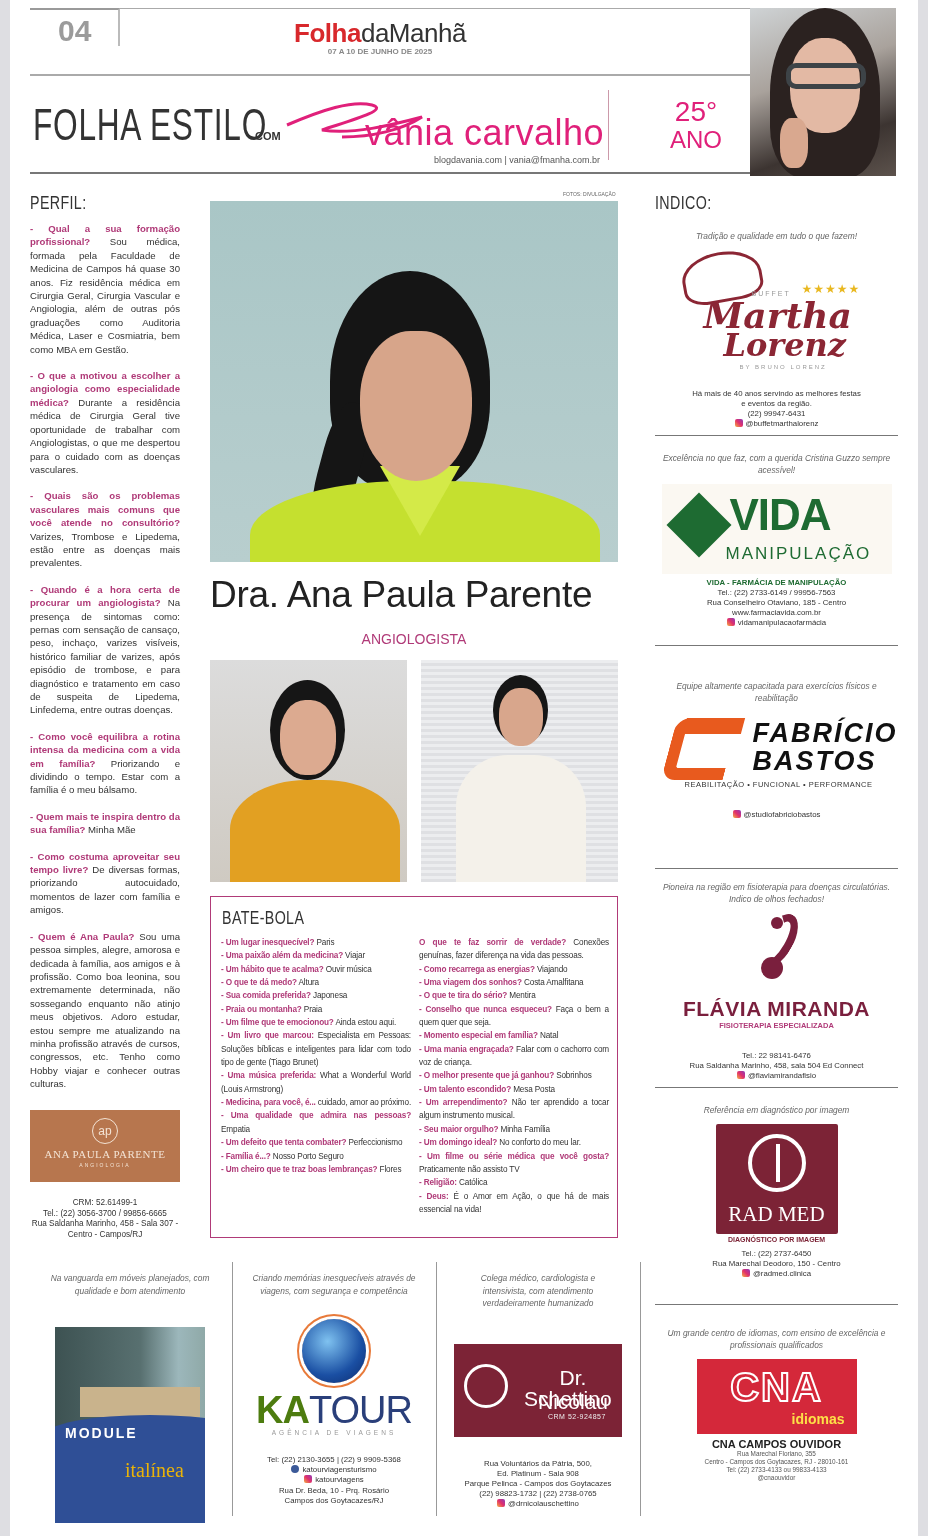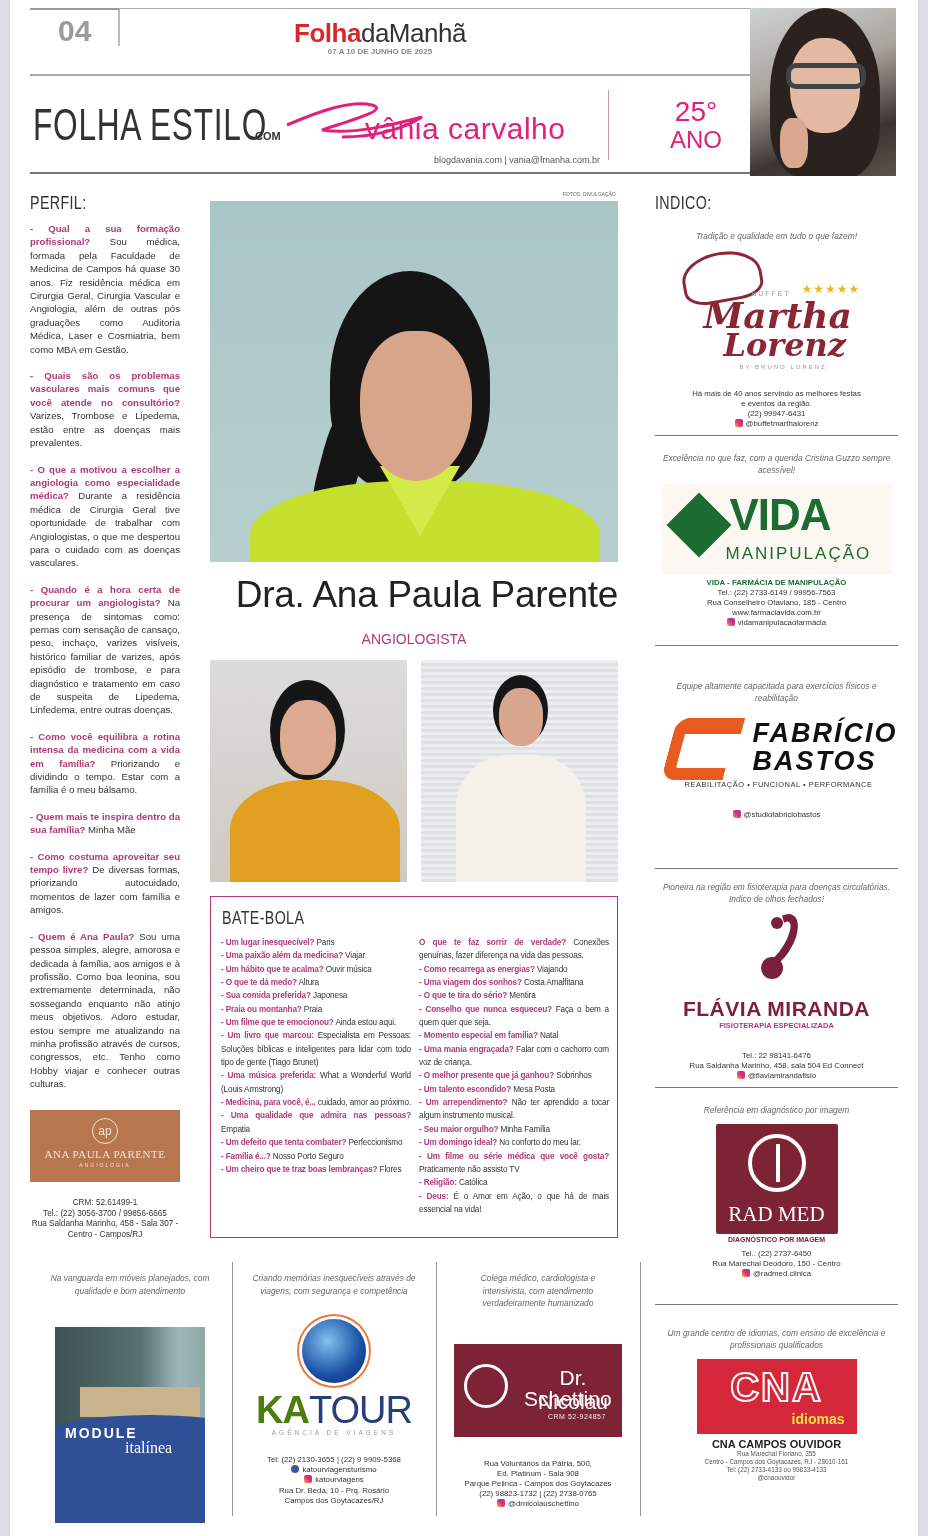--- a/index.html
+++ b/index.html
@@ -13,21 +13,21 @@
   .pgnum{position:absolute;left:30px;top:8px;width:90px;height:38px;border-top:2px solid #9a9a9a;border-right:2px solid #bbb;font:bold 30px "Liberation Sans",sans-serif;color:#9b9b9b;padding-left:28px;padding-top:4px}
   .topline{position:absolute;left:120px;top:8px;width:630px;border-top:1px solid #aaa}
   .masthead{position:absolute;left:250px;top:18px;width:260px;text-align:center}
   .mast-title{font-size:26px;color:#333;letter-spacing:-0.5px}
   .mast-title b{color:#d8282c;font-weight:bold}
   .mast-date{font-size:8px;font-weight:bold;color:#888;margin-top:-2px}
   .hline1{position:absolute;left:30px;top:74px;width:720px;border-top:2px solid #aaa}
   .col-title{position:absolute;left:33px;top:100px;font-family:"Liberation Sans Narrow","Liberation Sans",sans-serif;font-size:44px;color:#333;transform:scaleX(0.72);transform-origin:left;letter-spacing:1px;white-space:nowrap}
   .col-com{position:absolute;left:255px;top:130px;font-size:11px;font-weight:bold;color:#333}
   .signature{position:absolute;left:280px;top:95px;width:330px;height:60px}
-  .sig-name{position:absolute;left:365px;top:112px;font-size:30px;color:#e0207a;letter-spacing:0.5px}
+  .sig-name{position:absolute;left:365px;top:112px;font-size:36px;color:#e0207a;letter-spacing:0.5px}
   .contact-line{position:absolute;left:420px;top:155px;font-size:9px;color:#555;width:190px;text-align:right}
   .vbar{position:absolute;left:608px;top:90px;height:70px;border-left:1px solid #c9a;}
   .anniv{position:absolute;left:646px;top:98px;width:100px;text-align:center;color:#e0207a;font-size:28px;line-height:28px}
   .hline2{position:absolute;left:30px;top:172px;width:720px;border-top:2px solid #777}
   .columnist{position:absolute;left:750px;top:8px;width:146px;height:168px;background:linear-gradient(160deg,#cfd3d5 0%,#a9a29c 40%,#3c3431 75%,#5c524c 100%);overflow:hidden}
   .columnist .hair{position:absolute;left:20px;top:0;width:110px;height:170px;background:#2b2220;border-radius:50% 50% 30% 30%}
   .columnist .face{position:absolute;left:40px;top:30px;width:70px;height:95px;background:#e3b9a4;border-radius:45%}
   .columnist .glasses{position:absolute;left:36px;top:55px;width:80px;height:26px;border:5px solid #3d4347;border-radius:10px}
   .columnist .hand{position:absolute;left:30px;top:110px;width:28px;height:50px;background:#d9a88f;border-radius:40%}
 
@@ -44,21 +44,21 @@
   .brand-info{position:absolute;left:30px;top:1198px;width:150px;text-align:center;font-size:8.2px;line-height:10.5px;color:#333}
 
   
   .credit{position:absolute;left:563px;top:191px;font-size:5px;color:#666}
   .mainphoto{position:absolute;left:210px;top:201px;width:408px;height:361px;background:linear-gradient(180deg,#a9c6c6 0%,#b2cbcb 60%,#b8cece 100%);overflow:hidden}
   .mainphoto .hair{position:absolute;left:120px;top:70px;width:160px;height:220px;background:#151515;border-radius:50% 50% 40% 40%}
   .mainphoto .ponytail{position:absolute;left:110px;top:200px;width:40px;height:130px;background:#151515;border-radius:40%;transform:rotate(15deg)}
   .mainphoto .face{position:absolute;left:150px;top:130px;width:112px;height:150px;background:#d7a58a;border-radius:45% 45% 50% 50%}
   .mainphoto .body{position:absolute;left:40px;top:280px;width:350px;height:120px;background:#c5e02f;border-radius:45% 45% 0 0}
   .mainphoto .collar{position:absolute;left:170px;top:265px;width:80px;height:70px;background:#d4ea48;clip-path:polygon(0 0,100% 0,50% 100%)}
-  .docname{position:absolute;left:210px;top:574px;width:408px;text-align:right;font-size:37px;color:#222;letter-spacing:-0.3px}
+  .docname{position:absolute;left:210px;top:574px;width:408px;text-align:left;font-size:37px;color:#222;letter-spacing:-0.3px}
   .docspec{position:absolute;left:210px;top:631px;width:408px;text-align:center;font-size:14px;color:#b03a78}
   .photo2{position:absolute;left:210px;top:660px;width:197px;height:222px;background:linear-gradient(180deg,#dcdcdc,#cfcac2);overflow:hidden}
   .photo2 .body{position:absolute;left:20px;top:120px;width:170px;height:110px;background:#e2a022;border-radius:45% 45% 0 0}
   .photo2 .hair{position:absolute;left:60px;top:20px;width:75px;height:100px;background:#161616;border-radius:50%}
   .photo2 .face{position:absolute;left:70px;top:40px;width:56px;height:75px;background:#dcaa90;border-radius:45%}
   .photo3{position:absolute;left:421px;top:660px;width:197px;height:222px;background:repeating-linear-gradient(180deg,#ecedef 0 3px,#dfe0e3 3px 6px);overflow:hidden}
   .photo3 .body{position:absolute;left:35px;top:95px;width:130px;height:130px;background:#f4f1ea;border-radius:40% 40% 0 0}
   .photo3 .hair{position:absolute;left:72px;top:15px;width:55px;height:70px;background:#161616;border-radius:50%}
   .photo3 .face{position:absolute;left:78px;top:28px;width:44px;height:58px;background:#d8a68c;border-radius:45%}
 
@@ -121,21 +121,21 @@
 
   
   .bad{position:absolute;top:1272px;text-align:center}
   .bad .tag{font-style:italic;font-size:8.4px;line-height:12.5px;color:#666}
   .bvsep{position:absolute;top:1262px;height:254px;border-left:1px solid #999}
   .module{position:relative;width:150px;height:196px;margin:30px auto 0;background:#2f4f96;overflow:hidden}
   .module .kit{position:absolute;left:0;top:0;width:190px;height:100px;background:linear-gradient(90deg,#3d5252 0%,#587070 45%,#9cb7bb 65%,#7c948a 100%)}
   .module .counter{position:absolute;left:25px;top:60px;width:120px;height:30px;background:#c9b38c}
   .module .wave{position:absolute;left:-10px;top:88px;width:210px;height:40px;background:#2f4f96;border-radius:50% 50% 0 0}
   .module .m{position:absolute;left:10px;top:98px;font-size:14px;font-weight:bold;color:#fff;letter-spacing:2px}
-  .module .it{position:absolute;left:70px;top:112px;font-family:"Liberation Serif",serif;font-size:16px;color:#ffffff}
+  .module .it{position:absolute;left:70px;top:132px;font-family:"Liberation Serif",serif;font-size:20px;color:#eab308}
   .module .addr{position:absolute;left:0;top:148px;width:190px;font-size:7.3px;line-height:9.5px;color:#fff}
   .katour-logo{position:relative;width:160px;height:120px;margin:22px auto 0}
   .katour-logo .globe{position:absolute;left:48px;top:0;width:64px;height:64px;border-radius:50%;background:radial-gradient(circle at 40% 35%,#7fc2f0,#1a4fa3 60%,#0c2a6b);box-shadow:0 0 0 3px #fff,0 0 0 5px #e87a3a}
   .katour-logo .t{position:absolute;left:0;top:70px;width:160px;font-size:38px;letter-spacing:-1px}
   .katour-logo .t .ka{color:#4d7c0f;font-weight:bold}
   .katour-logo .t .tour{color:#2a3f7a}
   .katour-logo .s{position:absolute;left:0;top:110px;width:160px;font-size:6.5px;letter-spacing:3px;color:#999}
   .nicolau{position:relative;width:168px;height:93px;margin:34px auto 0;background:#7c2336}
   .nicolau .h{position:absolute;left:10px;top:20px;width:44px;height:44px;border:3px solid #fff;border-radius:50%}
   .nicolau .t1{position:absolute;left:70px;top:22px;font-size:21px;color:#fff}
@@ -175,22 +175,22 @@
   <div class="columnist" style="left:740px">
     <div class="hair"></div>
       <div class="face"></div>
       <div class="glasses"></div>
       <div class="hand"></div>
   </div>
 
   <div class="sec-h perfil-h" style="left:20px">PERFIL:</div>
   <div class="perfil" style="left:20px">
     <p><span class="q">- Qual a sua formação profissional?</span><span> Sou médica, formada pela Faculdade de Medicina de Campos há quase 30 anos. Fiz residência médica em Cirurgia Geral, Cirurgia Vascular e Angiologia, além de outras pós graduações como Auditoria Médica, Laser e Cosmiatria, bem como MBA em Gestão.</span></p>
+    <p><span class="q">- O que a motivou a escolher a angiologia como especialidade médica?</span><span> Durante a residência médica de Cirurgia Geral tive oportunidade de trabalhar com Angiologistas, o que me despertou para o cuidado com as doenças vasculares.</span></p>
     <p><span class="q">- Quais são os problemas vasculares mais comuns que você atende no consultório?</span><span> Varizes, Trombose e Lipedema, estão entre as doenças mais prevalentes.</span></p>
-    <p><span class="q">- O que a motivou a escolher a angiologia como especialidade médica?</span><span> Durante a residência médica de Cirurgia Geral tive oportunidade de trabalhar com Angiologistas, o que me despertou para o cuidado com as doenças vasculares.</span></p>
     <p><span class="q">- Quando é a hora certa de procurar um angiologista?</span><span> Na presença de sintomas como: pernas com sensação de cansaço, peso, inchaço, varizes visíveis, histórico familiar de varizes, após episódio de trombose, e para diagnóstico e tratamento em caso de suspeita de Lipedema, Linfedema, entre outras doenças.</span></p>
     <p><span class="q">- Como você equilibra a rotina intensa da medicina com a vida em família?</span><span> Priorizando e dividindo o tempo. Estar com a família é o meu bálsamo.</span></p>
     <p><span class="q">- Quem mais te inspira dentro da sua família?</span><span> Minha Mãe</span></p>
     <p><span class="q">- Como costuma aproveitar seu tempo livre?</span><span> De diversas formas, priorizando autocuidado, momentos de lazer com família e amigos.</span></p>
     <p><span class="q">- Quem é Ana Paula?</span><span> Sou uma pessoa simples, alegre, amorosa e dedicada à família, aos amigos e à profissão. Como boa leonina, sou extremamente determinada, não sossegando enquanto não atinjo meus objetivos. Adoro estudar, estou sempre me atualizando na minha profissão através de cursos, congressos, etc. Tenho como Hobby viajar e conhecer outras culturas.</span></p>
   </div>
   <div class="brandbox" style="left:20px">
     <div class="mono">ap</div>
     <div class="bn">ANA PAULA PARENTE</div>
     <div class="bs">ANGIOLOGIA</div>

